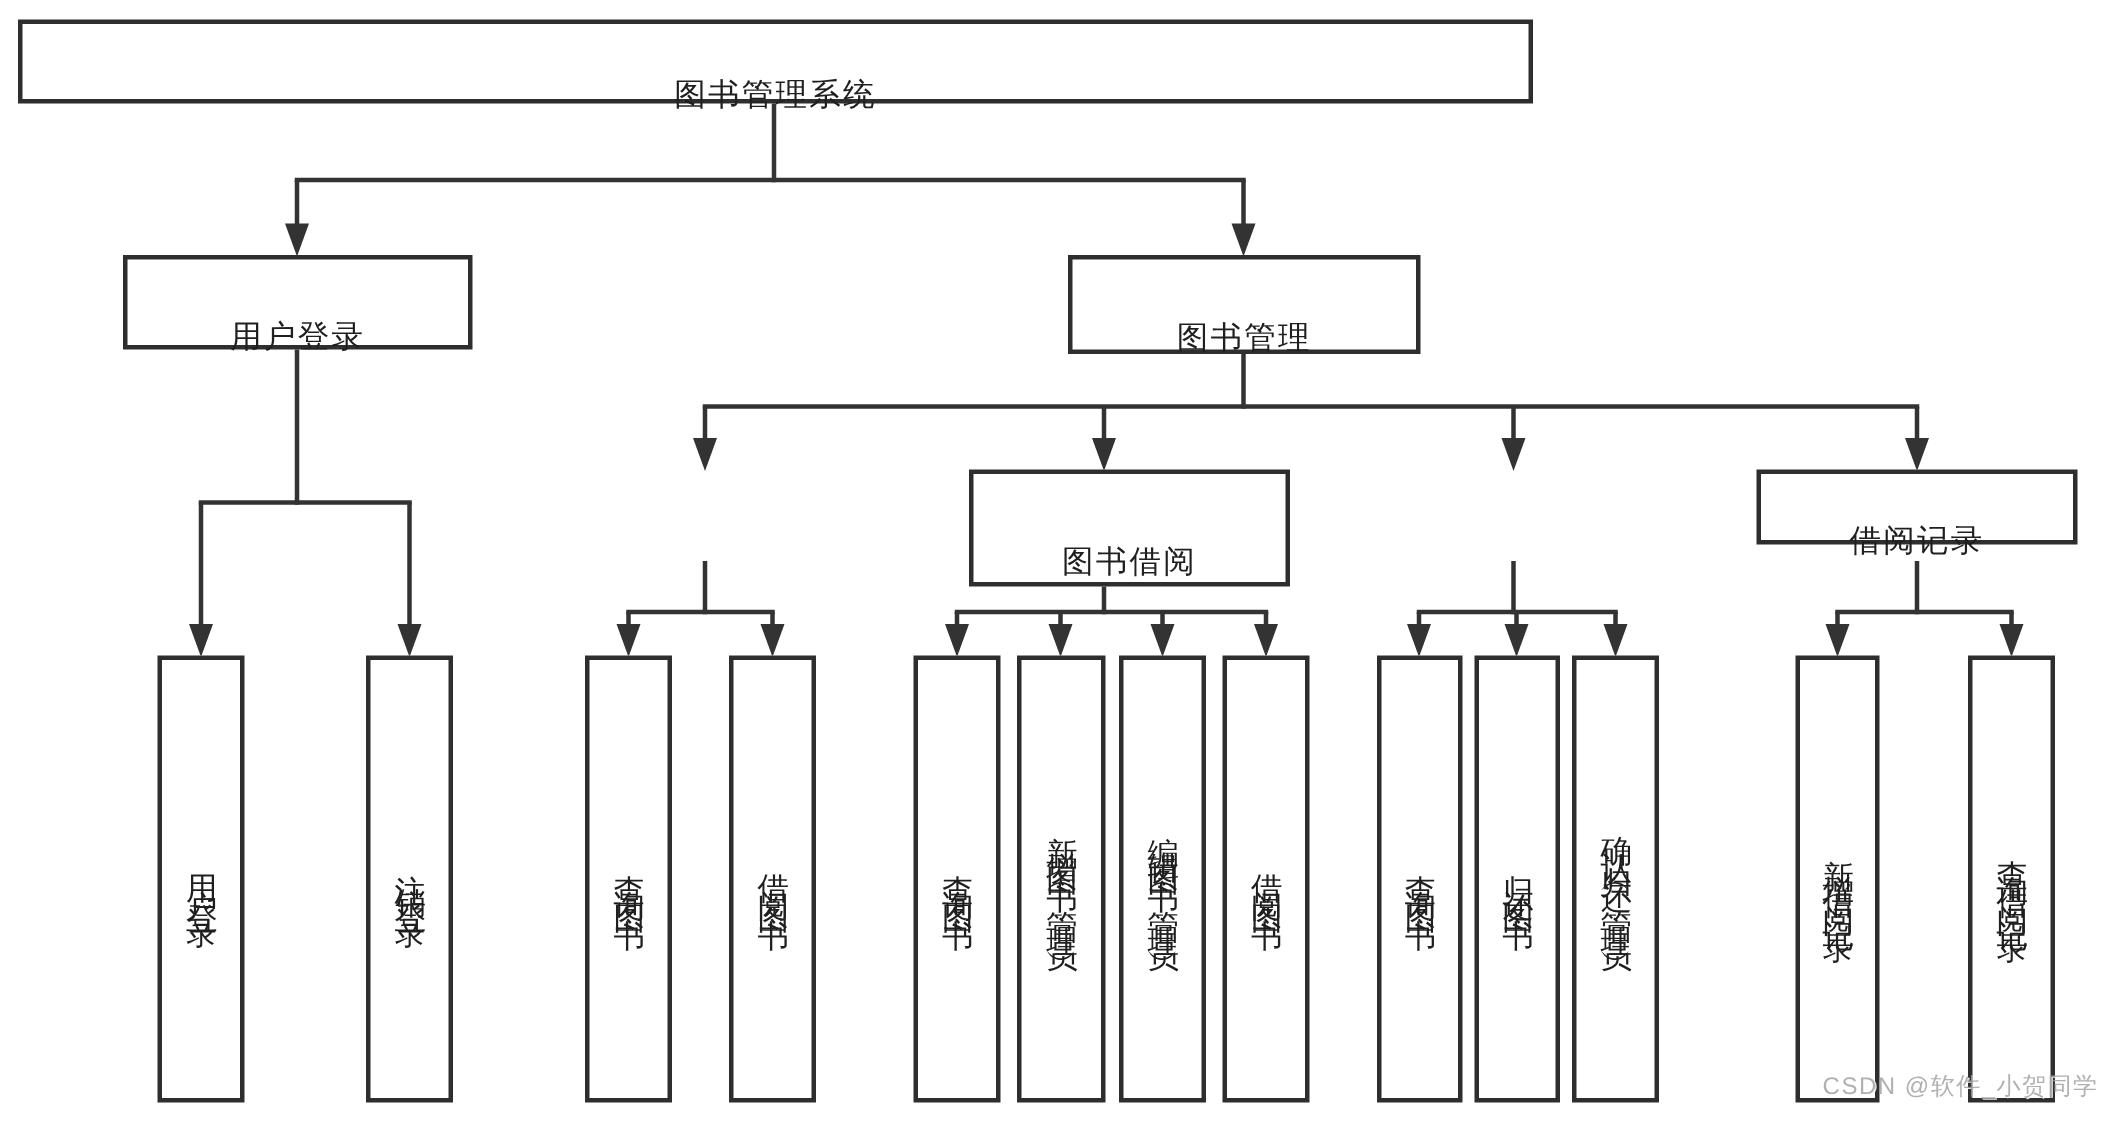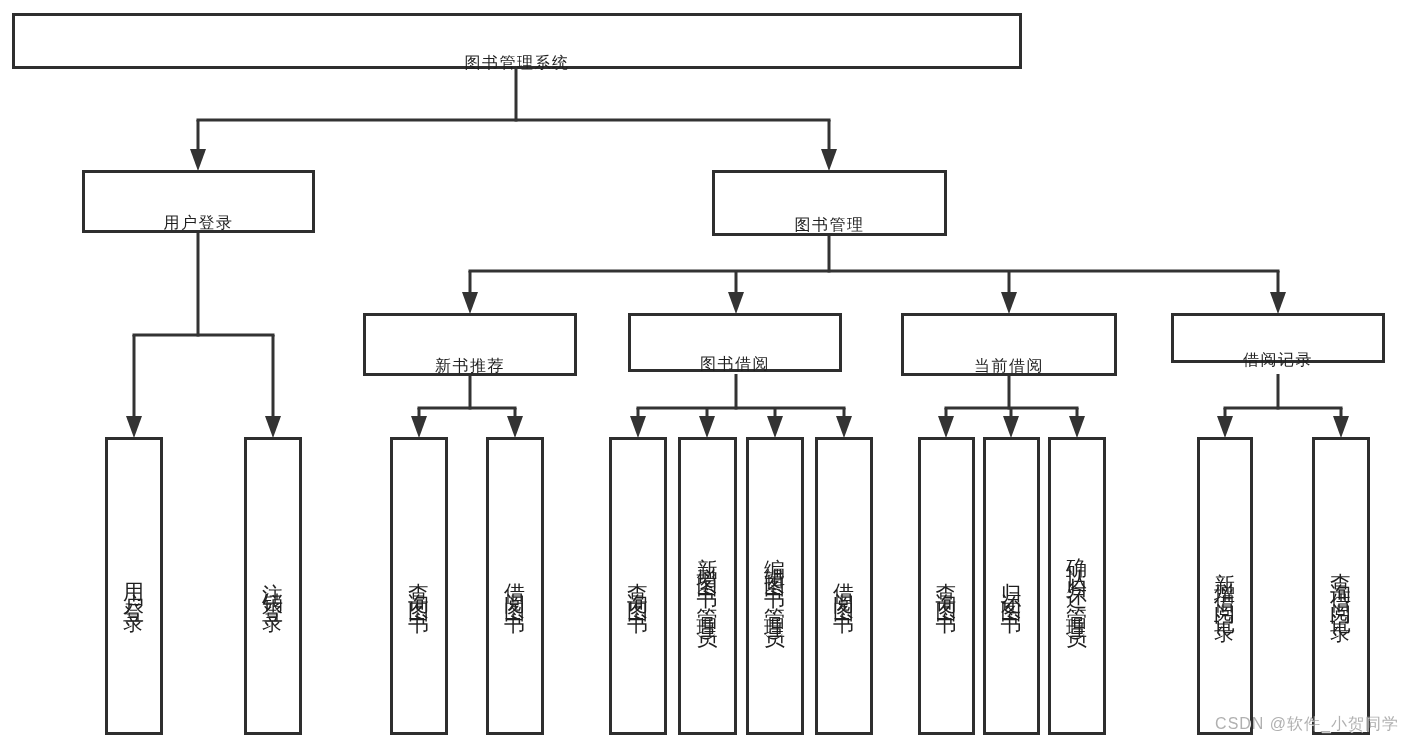--- a/index.html
+++ b/index.html
@@ -26,21 +26,21 @@
     box-sizing: border-box;
     background: #ffffff;
     border: 3px solid #2e2e2e;
     display: flex;
     align-items: center;
     justify-content: center;
     color: #1f1f1f;
     z-index: 2;
   }
   .box-h .label {
-    font-size: 16px;
+    font-size: 21px;
     letter-spacing: 1.5px;
     white-space: nowrap;
     margin-top: 44px;
   }
   .box-v .vlabel {
     writing-mode: vertical-lr;
     font-size: 21px;
     letter-spacing: 10px;
     line-height: 1;
   }
@@ -142,28 +142,22 @@
     <span class="label">图书管理系统</span>
   </div>
 
   <div class="node box-h" style="left:82px;top:170px;width:233px;height:63px">
     <span class="label">用户登录</span>
   </div>
   <div class="node box-h" style="left:712px;top:170px;width:235px;height:66px">
     <span class="label">图书管理</span>
   </div>
 
-  <div class="node box-h" style="left:363px;top:313px;width:214px;height:63px">
-    <span class="label">新书推荐</span>
-  </div>
-  <div class="node box-h" style="left:628px;top:313px;width:214px;height:59px">
+  <div class="node box-h" style="left:646px;top:313px;width:214px;height:78px">
     <span class="label">图书借阅</span>
-  </div>
-  <div class="node box-h" style="left:901px;top:313px;width:216px;height:63px">
-    <span class="label">当前借阅</span>
   </div>
   <div class="node box-h" style="left:1171px;top:313px;width:214px;height:50px">
     <span class="label">借阅记录</span>
   </div>
 
   <div class="node box-v" style="left:105px;top:437px;width:58px;height:298px">
     <span class="vlabel">用户登录</span>
   </div>
   <div class="node box-v" style="left:244px;top:437px;width:58px;height:298px">
     <span class="vlabel">注销登录</span>

